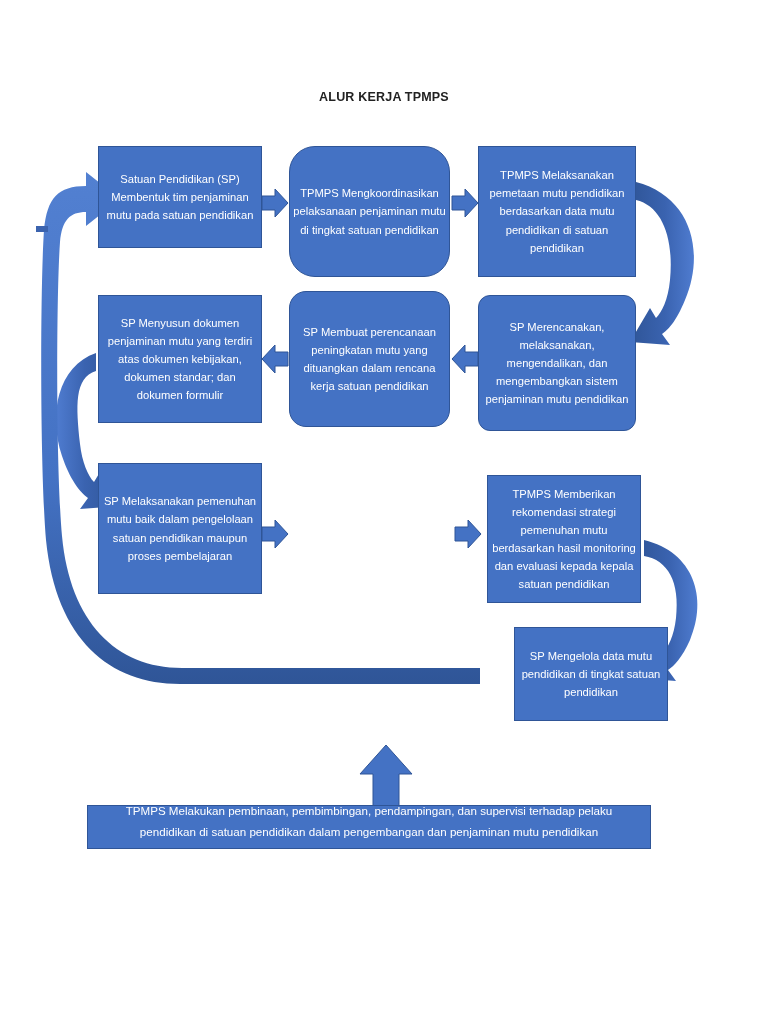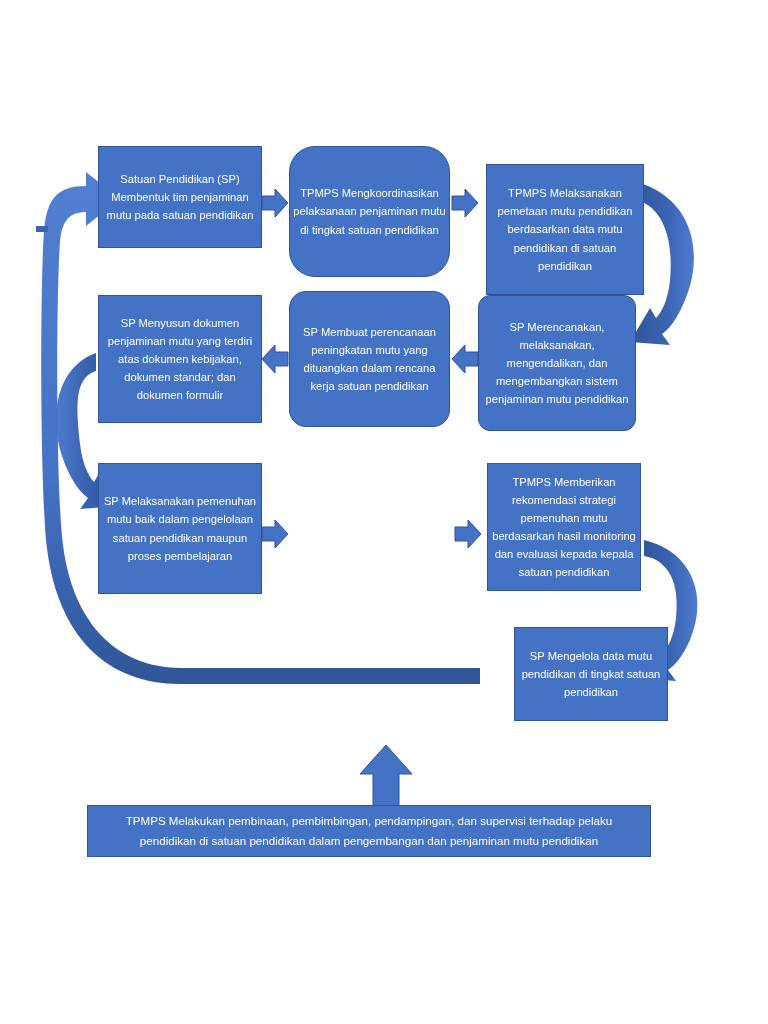--- a/index.html
+++ b/index.html
@@ -69,20 +69,21 @@
     width: 768px;
     height: 1024px;
     pointer-events: none;
   }
 </style>
 </head>
 <body>
 
 <div id="canvas">
 
+  <div class="title">ALUR KERJA TPMPS</div>
 
   <svg id="wires" viewBox="0 0 768 1024">
     <defs>
       <linearGradient id="gradCurveR" x1="0" y1="0" x2="1" y2="0">
         <stop offset="0%" stop-color="#2F5597"></stop>
         <stop offset="55%" stop-color="#3A63B0"></stop>
         <stop offset="100%" stop-color="#4F7CD0"></stop>
       </linearGradient>
       <linearGradient id="gradCurveL" x1="1" y1="0" x2="0" y2="0">
         <stop offset="0%" stop-color="#2F5597"></stop>
@@ -171,46 +172,46 @@
   </svg>
 
   <div class="node" style="left:98px; top:146px; width:164px; height:102px;">
     <span>Satuan Pendidikan  (SP) Membentuk tim penjaminan mutu pada satuan pendidikan</span>
   </div>
 
   <div class="node" style="left:289px; top:146px; width:161px; height:131px;border-radius:26px;">
     <span>TPMPS Mengkoordinasikan pelaksanaan penjaminan mutu di tingkat satuan pendidikan</span>
   </div>
 
-  <div class="node" style="left:478px; top:164px; width:158px; height:131px;margin-left:8px;">
+  <div class="node" style="left:478px; top:146px; width:158px; height:131px;">
     <span>TPMPS Melaksanakan pemetaan mutu pendidikan berdasarkan data mutu pendidikan di satuan pendidikan</span>
   </div>
 
   <div class="node" style="left:478px; top:295px; width:158px; height:136px;border-radius:12px;">
     <span>SP Merencanakan, melaksanakan, mengendalikan, dan mengembangkan sistem penjaminan mutu pendidikan</span>
   </div>
 
   <div class="node" style="left:289px; top:291px; width:161px; height:136px;border-radius:17px;">
     <span>SP Membuat perencanaan peningkatan mutu yang dituangkan dalam rencana kerja satuan pendidikan</span>
   </div>
 
   <div class="node" style="left:98px; top:295px; width:164px; height:128px;">
     <span>SP Menyusun dokumen penjaminan mutu yang terdiri atas dokumen kebijakan, dokumen standar; dan dokumen formulir</span>
   </div>
 
   <div class="node" style="left:98px; top:463px; width:164px; height:131px;">
     <span>SP Melaksanakan pemenuhan mutu baik dalam pengelolaan satuan pendidikan maupun proses pembelajaran</span>
   </div>
 
 
-  <div class="node" style="left:487px; top:463px; width:154px; height:128px;">
+  <div class="node" style="left:487px; top:475px; width:154px; height:128px;">
     <span>TPMPS Memberikan rekomendasi strategi pemenuhan mutu berdasarkan hasil monitoring dan evaluasi kepada kepala satuan pendidikan</span>
   </div>
 
   <div class="node" style="left:514px; top:627px; width:154px; height:94px;">
     <span>SP Mengelola data mutu pendidikan di tingkat satuan pendidikan</span>
   </div>
 
-  <div class="node wide" style="left:87px; top:805px; width:564px; height:52px;">
+  <div class="node wide" style="left:87px; top:805px; width:564px; height:44px;align-items:flex-end;">
     <span>TPMPS Melakukan pembinaan, pembimbingan, pendampingan, dan supervisi terhadap pelaku pendidikan di satuan pendidikan dalam pengembangan dan penjaminan mutu pendidikan</span>
   </div>
 
 </div>
 
 </body></html>

